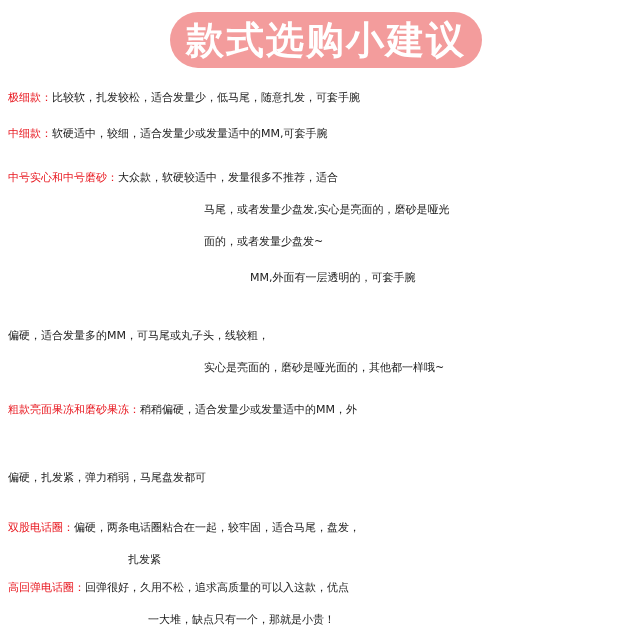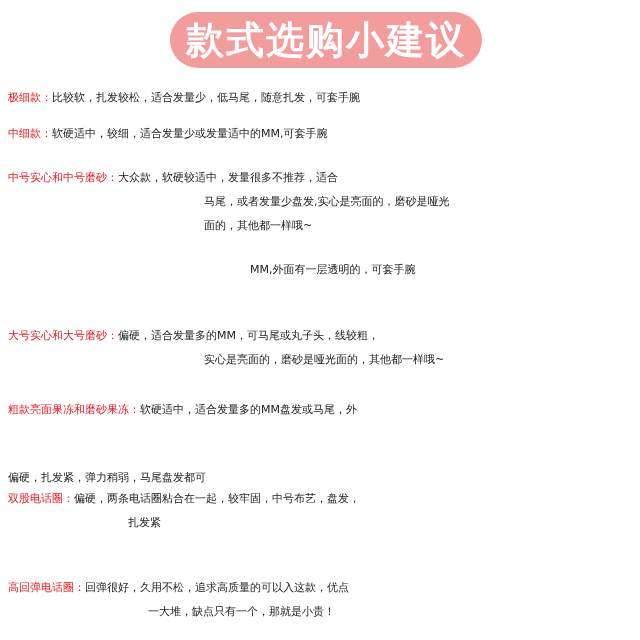--- a/index.html
+++ b/index.html
@@ -6,21 +6,21 @@
   body { width:640px; height:640px; position:relative; overflow:hidden;
          font-family:"DejaVu Sans","Liberation Sans",sans-serif; }
   .pill { position:absolute; left:170px; top:12px; width:312px; height:56px;
           background:#F39C9C; border-radius:28px; display:flex; align-items:center;
           justify-content:center; }
   .pill span { color:#ffffff; font-size:38px; font-weight:bold; letter-spacing:2px; line-height:1; }
   .entry { position:absolute; left:8px; right:6px; font-size:11px; color:#1a1a1a; line-height:24px; }
   .row { display:flex; white-space:nowrap; }
   .label { color:#E8141C; flex:0 0 auto; }
   .line { flex:0 0 auto; }
-  .cont { white-space:nowrap; }
+  .cont { white-space:nowrap;margin-top:8px; }
 </style>
 </head>
 <body>
 
 <div class="pill">
   <span>款式选购小建议</span>
 </div>
 
 <div class="entry" style="top:86px">
   <div class="row">
@@ -35,52 +35,51 @@
       <span class="line">软硬适中，较细，适合发量少或发量适中的MM,可套手腕</span>
     </div>
 </div>
 
 <div class="entry" style="top:166px">
   <div class="row">
       <span class="label">中号实心和中号磨砂：</span>
       <span class="line">大众款，软硬较适中，发量很多不推荐，适合</span>
     </div>
   <div class="cont" style="padding-left:196px">马尾，或者发量少盘发,实心是亮面的，磨砂是哑光</div>
-  <div class="cont" style="padding-left:196px">面的，其他都一样哦~</div>
+  <div class="cont" style="padding-left:196px">面的，或者发量少盘发~</div>
 </div>
 
 <div class="entry" style="top:258px">
   <div class="cont" style="padding-left:242px">MM,外面有一层透明的，可套手腕</div>
 </div>
 
 <div class="entry" style="top:324px">
   <div class="row">
-      <span class="label">大号实心和大号磨砂：</span>
       <span class="line">偏硬，适合发量多的MM，可马尾或丸子头，线较粗，</span>
     </div>
   <div class="cont" style="padding-left:196px">实心是亮面的，磨砂是哑光面的，其他都一样哦~</div>
 </div>
 
 <div class="entry" style="top:398px">
   <div class="row">
       <span class="label">粗款亮面果冻和磨砂果冻：</span>
-      <span class="line">软硬适中，适合发量多的MM盘发或马尾，外</span>
+      <span class="line">稍稍偏硬，适合发量少或发量适中的MM，外</span>
     </div>
 </div>
 
 <div class="entry" style="top:466px">
   <div class="row">
       <span class="line">偏硬，扎发紧，弹力稍弱，马尾盘发都可</span>
     </div>
 </div>
 
-<div class="entry" style="top:487px">
+<div class="entry" style="top:516px">
   <div class="row">
       <span class="label">双股电话圈：</span>
-      <span class="line">偏硬，两条电话圈粘合在一起，较牢固，中号布艺，盘发，</span>
+      <span class="line">偏硬，两条电话圈粘合在一起，较牢固，适合马尾，盘发，</span>
     </div>
   <div class="cont" style="padding-left:120px">扎发紧</div>
 </div>
 
 <div class="entry" style="top:576px">
   <div class="row">
       <span class="label">高回弹电话圈：</span>
       <span class="line">回弹很好，久用不松，追求高质量的可以入这款，优点</span>
     </div>
   <div class="cont" style="padding-left:140px">一大堆，缺点只有一个，那就是小贵！</div>

